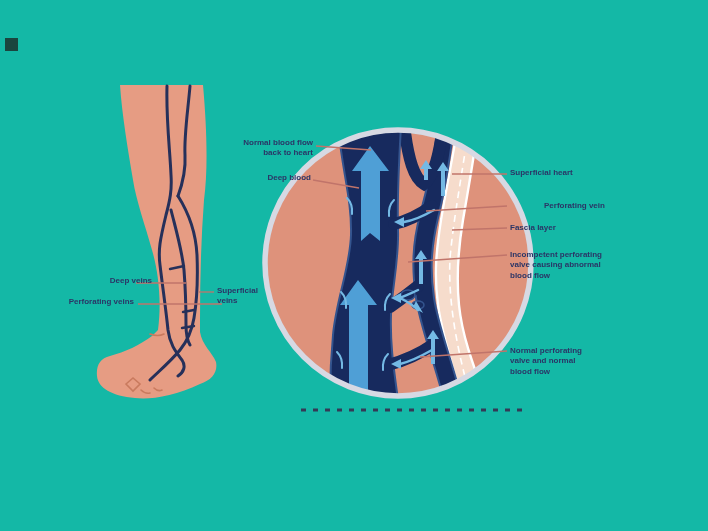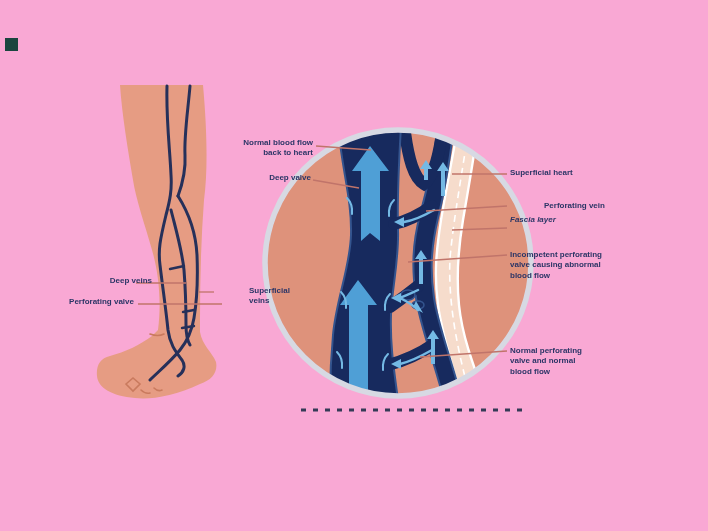--- a/index.html
+++ b/index.html
@@ -1,17 +1,17 @@
 <!DOCTYPE html>
 <html style="--background: #ffffff; --skin: #e69c83; --skinShade: #c97a5e; --legVein: #26305a; --insetBg: #de927b; --navy: #172a5e; --navyEdge: #34548e; --arrowBlue: #4f9fd6; --arrowLight: #74b9e4; --fascia: #f6dccc; --fasciaEdge: #ffffff; --ring: #d7d9e3; --leader: #c0746a; --label: #2b3566; --dash: #343a56; --cornerMark: #1a453f;"><head>
 <meta charset="utf-8">
 <style>
   html,body{margin:0;padding:0;background:#fff;}
   .canvas{
-    position:relative;width:708px;height:531px;background:#f9a8d4;overflow:hidden;
+    position:relative;width:708px;height:531px;background:#14b8a6;overflow:hidden;
     font-family:"Liberation Sans",sans-serif;
   }
   svg.art{position:absolute;left:0;top:0;}
   .lbl{
     position:absolute;font-size:8px;font-weight:bold;line-height:1.3;
     color:var(--label,#2b3566);
   }
   .r{text-align:right;}
 </style>
 </head>
@@ -143,31 +143,31 @@
       <line x1="408" y1="262" x2="507" y2="255"></line>
       <line x1="420" y1="357" x2="507" y2="351"></line>
       <line x1="136" y1="283" x2="186" y2="283"></line>
       <line x1="138" y1="304" x2="222" y2="304"></line>
       <line x1="199" y1="292" x2="214" y2="292"></line>
     </g>
   </svg>
 
   <div class="lbl r" style="right:395px;top:138px;width:80px;">Normal blood flow back to heart</div>
 
-  <div class="lbl r" style="right:397px;top:173px;width:70px;">Deep valve</div>
+  <div class="lbl r" style="right:397px;top:173px;width:70px;">Deep blood</div>
 
   <div class="lbl r" style="right:556px;top:276px;width:70px;">Deep veins</div>
 
-  <div class="lbl r" style="right:574px;top:297px;width:80px;">Perforating valve</div>
+  <div class="lbl r" style="right:574px;top:297px;width:80px;">Perforating veins</div>
 
-  <div class="lbl" style="left:217px;top:286px;width:54px;margin-left:32px;">Superficial veins</div>
+  <div class="lbl" style="left:217px;top:286px;width:54px;">Superficial veins</div>
 
   <div class="lbl" style="left:510px;top:168px;width:90px;">Superficial heart</div>
 
   <div class="lbl" style="left:510px;top:201px;width:90px;margin-left:34px;">Perforating vein</div>
 
-  <div class="lbl" style="left:510px;top:215px;width:90px;font-style:italic;">Fascia layer</div>
+  <div class="lbl" style="left:510px;top:223px;width:90px;">Fascia layer</div>
 
   <div class="lbl" style="left:510px;top:250px;width:94px;">Incompetent perforating valve causing abnormal blood flow</div>
 
   <div class="lbl" style="left:510px;top:346px;width:82px;">Normal perforating valve and normal blood flow</div>
 
 </div>
 
 </body></html>

